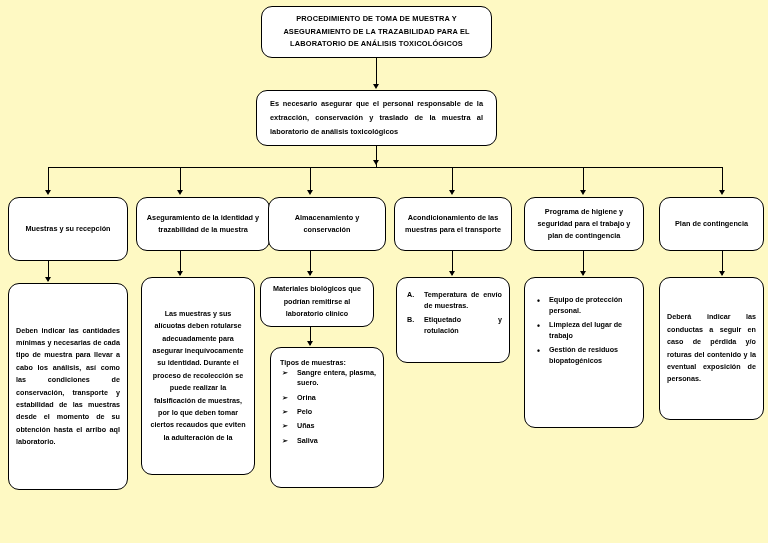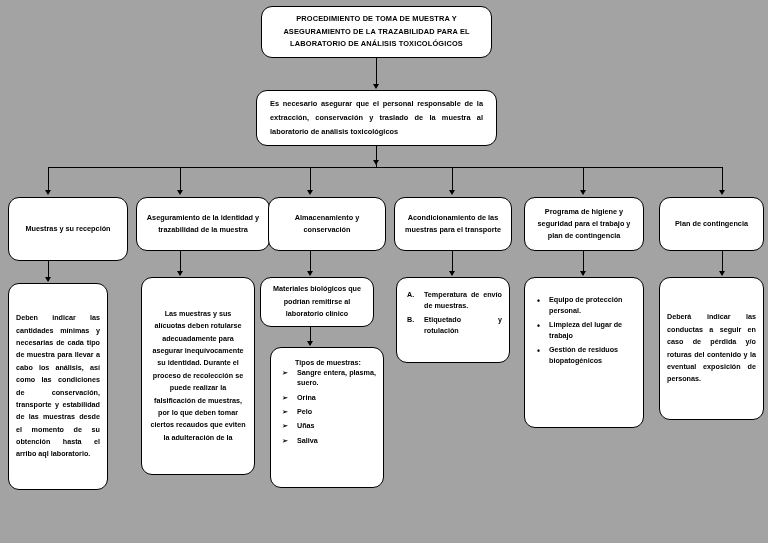--- a/index.html
+++ b/index.html
@@ -9,21 +9,21 @@
     background: #ffffff;
   }
   body {
     font-family: "Liberation Sans", sans-serif;
     color: #000000;
   }
   #canvas {
     position: relative;
     width: 768px;
     height: 543px;
-    background: #a3a3a3;
+    background: #fef9c3;
     overflow: hidden;
   }
   
   .box {
     position: absolute;
     box-sizing: border-box;
     border: 1.3px solid #000000;
     border-radius: 11px;
     background: #ffffff;
     display: flex;
@@ -56,21 +56,20 @@
   }
   .cat-box p {
     font-size: 7.3px;
     font-weight: bold;
     text-align: center;
     line-height: 1.62;
   }
   .detail-box p {
     font-size: 7.2px;
     font-weight: bold;
-    text-align: center;
   }
   .just p {
     text-align: justify;
     text-align-last: left;
     line-height: 1.72;
   }
   .center p {
     text-align: center;
     line-height: 1.72;
   }
@@ -186,21 +185,21 @@
   <div class="arrowhead" style="left:579.5px; top:190px;"></div>
 
   <div class="vline" style="left:722px; top:167px; height:24px;"></div>
   <div class="arrowhead" style="left:718.5px; top:190px;"></div>
 
   <div class="box cat-box" style="left:8px; top:197px; width:120px; height:64px;">
     <p>Muestras y su recepción</p>
   </div>
   <div class="vline" style="left:48px; top:251px; height:30px;"></div>
   <div class="arrowhead" style="left:44.5px; top:277px;"></div>
-  <div class="box detail-box just" style="left:8px; top:283px; width:100px; height:207px;">
+  <div class="box detail-box just" style="left:8px; top:283px; width:120px; height:207px;">
     <p>Deben indicar las cantidades mínimas y necesarias de cada tipo de muestra para llevar a cabo los análisis, así como las condiciones de conservación, transporte y estabilidad de las muestras desde el momento de su obtención hasta el arribo aql laboratorio.</p>
   </div>
 
   <div class="box cat-box" style="left:136px; top:197px; width:134px; height:54px;">
     <p>Aseguramiento de la identidad y trazabilidad de la muestra</p>
   </div>
   <div class="vline" style="left:180px; top:251px; height:24px;"></div>
   <div class="arrowhead" style="left:176.5px; top:271px;"></div>
   <div class="box detail-box center" style="left:141px; top:277px; width:114px; height:198px;align-items:center;">
     <p>Las muestras y sus alícuotas deben rotularse adecuadamente para asegurar inequívocamente su identidad. Durante el proceso de recolección se puede realizar la falsificación de muestras, por lo que deben tomar ciertos recaudos que eviten la adulteración de la</p>

